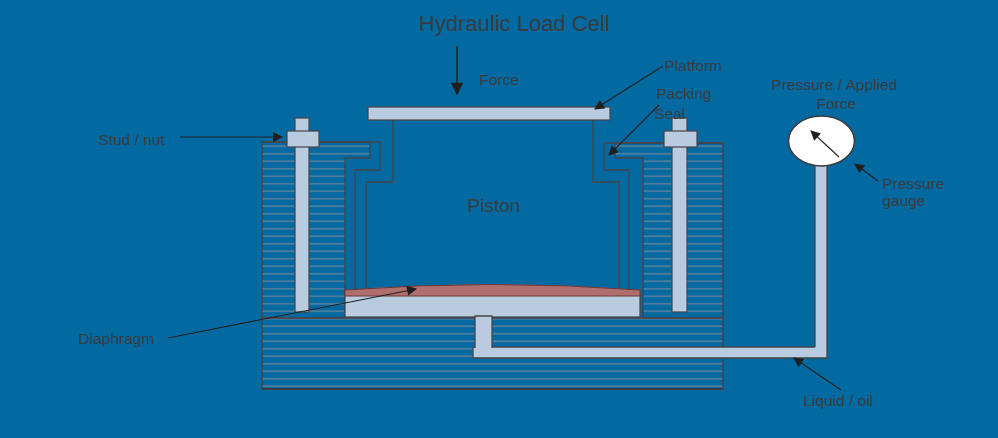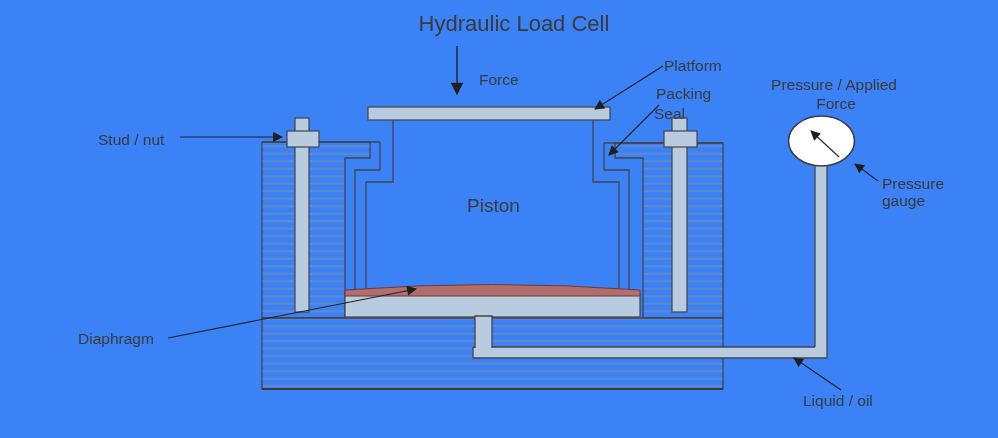--- a/index.html
+++ b/index.html
@@ -1,20 +1,20 @@
 <!DOCTYPE html>
 <html><head>
 <meta charset="utf-8">
 <style>
   html, body { margin: 0; padding: 0; background: #ffffff; }
   #stage {
     position: relative;
     width: 998px;
     height: 438px;
-    background: #3b82f6;
+    background: #0369a1;
     overflow: hidden;
     font-family: "Liberation Sans", sans-serif;
   }
   svg { display: block; }
 
   .hatchpoly { stroke: #44444b; stroke-width: 1.3; fill: url(#hatch); }
   .outline   { stroke: #44444b; stroke-width: 1.3; fill: none; }
   .part      { stroke: #44444b; stroke-width: 1.2; }
   .noedge    { stroke: none; }
   .thickline { stroke: #3a3a40; stroke-width: 2.2; fill: none; }

